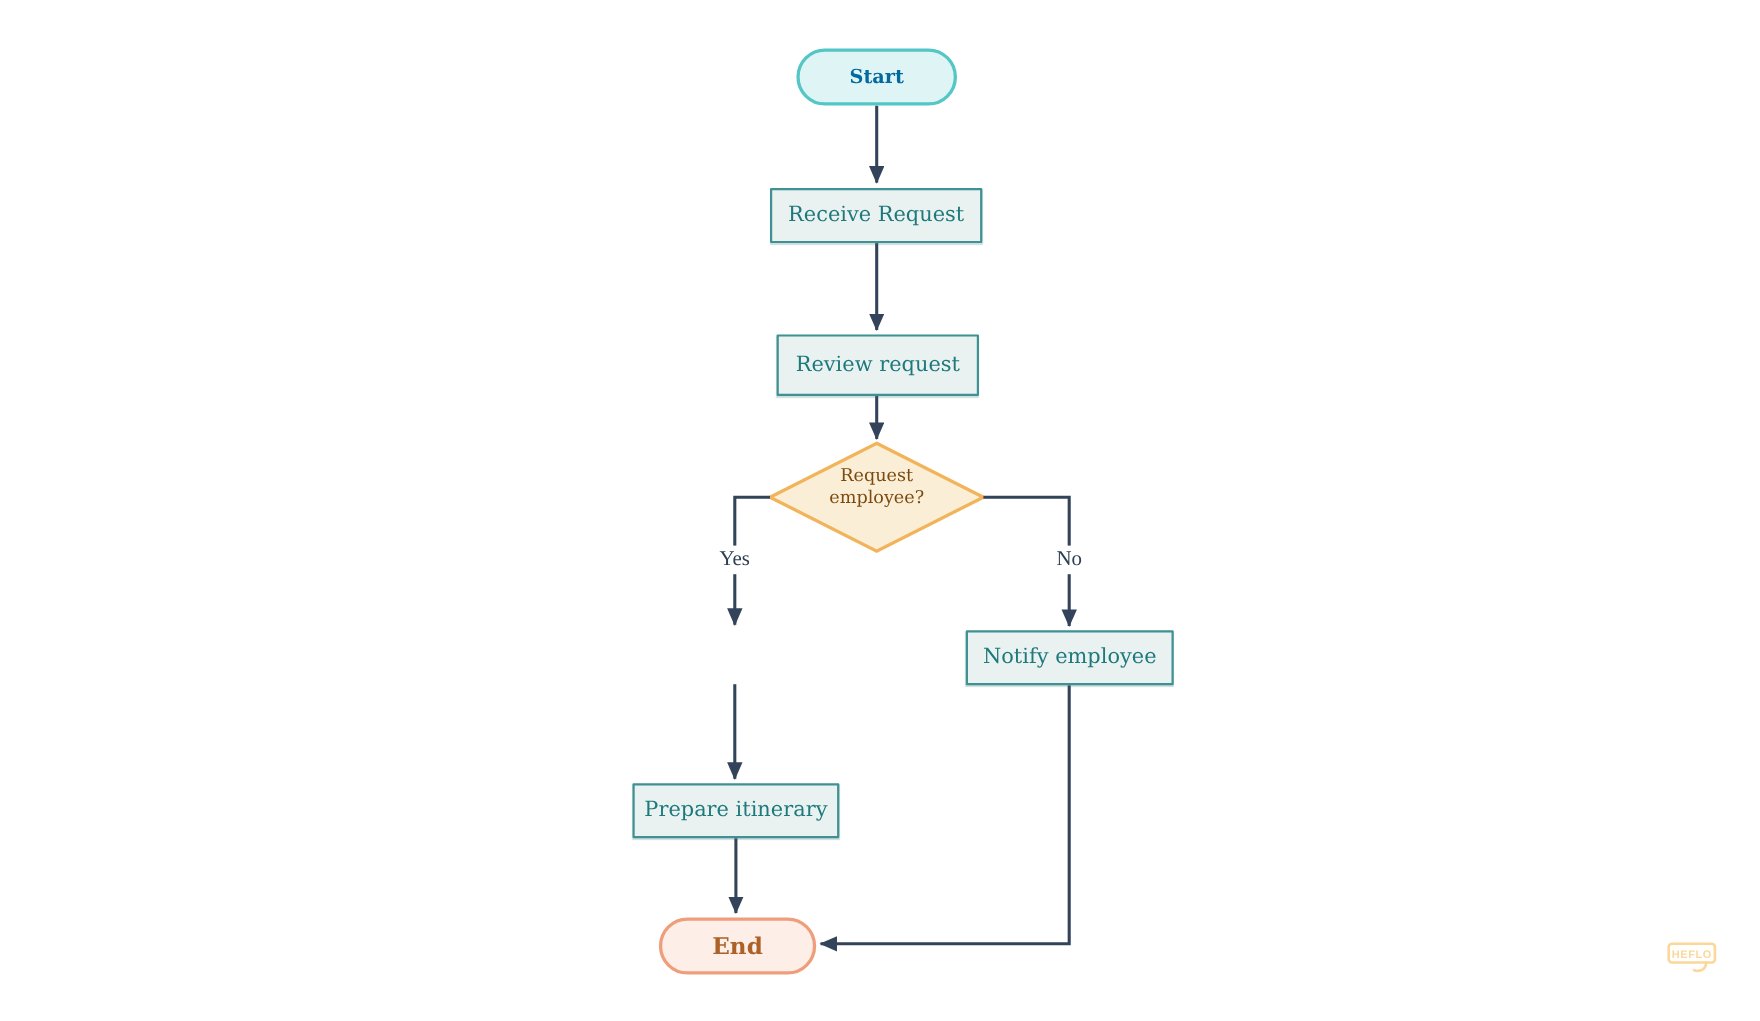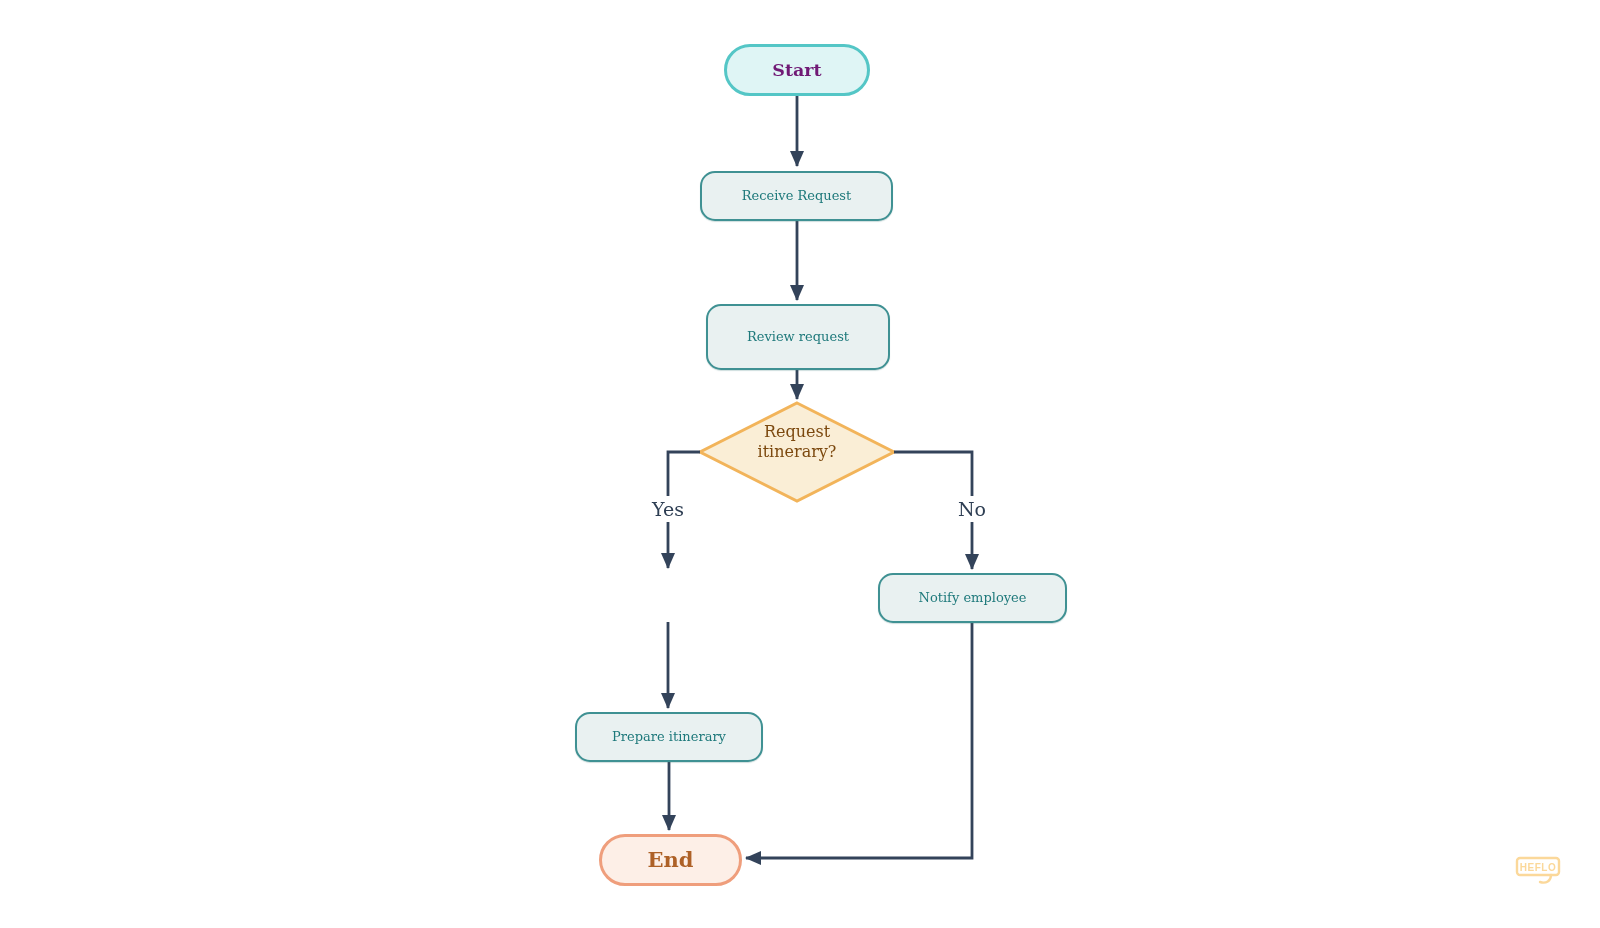--- a/index.html
+++ b/index.html
@@ -7,40 +7,40 @@
               font-family:"DejaVu Serif","Liberation Serif",serif; }
   .canvas { position:relative; width:1600px; height:928px; background:#ffffff; }
 
   svg.connectors { position:absolute; left:0; top:0; width:1600px; height:928px; }
 
   .node { position:absolute; display:flex; align-items:center; justify-content:center;
           text-align:center; line-height:1.15; }
   .pill { border-radius:27px; }
   .start-node { left:724px; top:44px; width:146px; height:52px;
                 background:#dff5f5; border:3px solid #54c6c6;
-                color:#701a75; font-weight:bold; font-size:17.5px; }
+                color:#0369a1; font-weight:bold; font-size:17.5px; }
   .task { background:#e9f1f1; border:2px solid #3f9193; color:#1e797b;
-          font-size:13px; border-radius:15px; box-shadow:0 1px 1px rgba(60,120,120,.25); }
+          font-size:19px; border-radius:1px; box-shadow:0 1px 1px rgba(60,120,120,.25); }
   .receive-node  { left:700px; top:171px; width:193px; height:50px; }
-  .review-node   { left:706px; top:304px; width:184px; height:66px; }
+  .review-node   { left:706px; top:304px; width:184px; height:56px; }
   .travel-node   { left:533px; top:572px; width:270px; height:50px; }
   .notify-node   { left:878px; top:573px; width:189px; height:50px; }
   .prepare-node  { left:575px; top:712px; width:188px; height:50px; }
   .end-node { left:599px; top:834px; width:143px; height:52px;
               background:#fdefe7; border:3px solid #ef9e7c;
               color:#ae6127; font-weight:bold; font-size:21px; }
 
   .decision-label { position:absolute; left:717px; top:422px; width:160px;
                     color:#7c490f; font-weight:normal; font-size:16px;
                     line-height:20px; text-align:center; }
   .decision-label span { display:block; }
 
   .edge-label { position:absolute; transform:translate(-50%,-50%);
                 background:#ffffff; color:#2e3e53; font-size:19px;
-                padding:2px 5px; }
+                padding:2px 5px;font-family:Liberation Serif, serif; }
   .edge-label.yes { left:668px; top:509px; }
   .edge-label.no  { left:972px; top:509px; }
 
   .watermark { position:absolute; left:1515px; top:856px; width:52px; height:32px; }
 </style>
 </head>
 <body>
 
 <div class="canvas">
 
@@ -64,21 +64,21 @@
   </svg>
 
   <div class="node pill start-node">Start</div>
 
   <div class="node task receive-node">Receive Request</div>
 
   <div class="node task review-node">Review request</div>
 
   <div class="decision-label">
     <span>Request</span>
-    <span>itinerary?</span>
+    <span>employee?</span>
   </div>
 
   <div class="edge-label yes">Yes</div>
   <div class="edge-label no">No</div>
 
 
   <div class="node task prepare-node">Prepare itinerary</div>
 
   <div class="node task notify-node">Notify employee</div>
 

